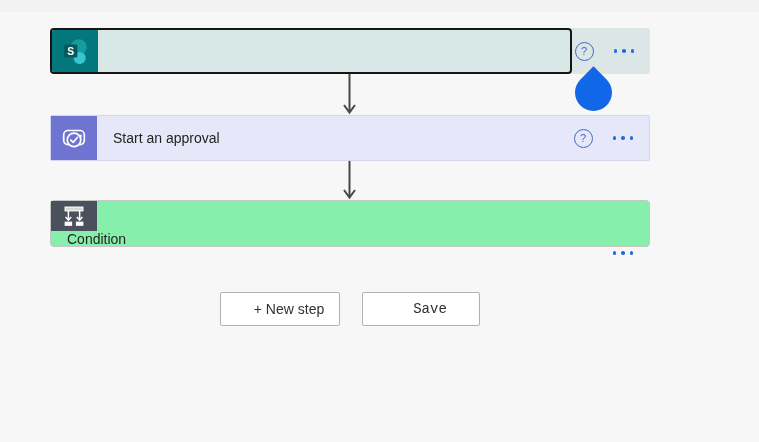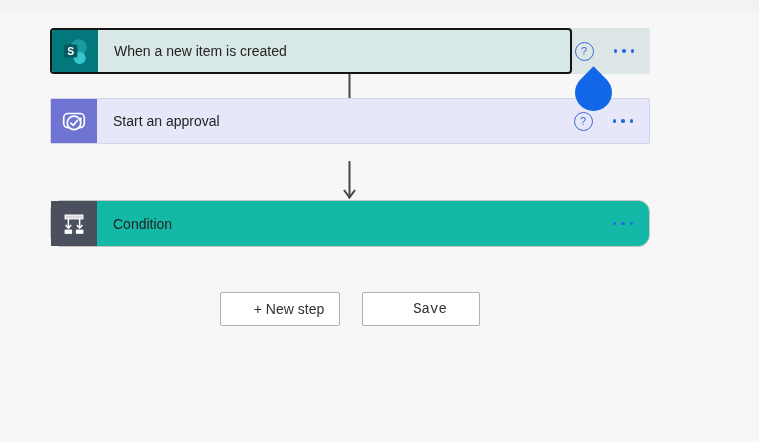--- a/index.html
+++ b/index.html
@@ -10,22 +10,22 @@
   }
   .top-strip{position:absolute;top:0;left:0;width:759px;height:12px;background:#f3f2f2;}
 
   
   .card{position:absolute;left:50px;width:600px;box-sizing:border-box;display:flex;align-items:stretch;}
   .card-trigger{top:28px;height:46px;background:#dce6e7;border-radius:3px;}
   .trigger-main{
     width:522px;flex:none;display:flex;align-items:stretch;box-sizing:border-box;
     border:2px solid #161514;border-radius:4px;overflow:hidden;background:#d8e8e7;
   }
-  .card-approval{top:98px;height:46px;background:#e6e7f9;border:1px solid #d4d4ea;border-radius:2px;}
-  .card-condition{top:200px;height:47px;background:#14b8a6;border:1px solid #c8c6c4;border-radius:12px;}
+  .card-approval{top:115px;height:46px;background:#e6e7f9;border:1px solid #d4d4ea;border-radius:2px;}
+  .card-condition{top:200px;height:47px;background:#86efac;border:1px solid #c8c6c4;border-radius:4px;flex-direction:column;}
 
   .icon-tile{width:46px;flex:none;display:flex;align-items:center;justify-content:center;}
   .tile-sharepoint{background:#03787c;}
   .tile-approvals{background:#6f73d2;}
   .tile-condition{background:#4a515c;}
 
   .card-title{
     flex:1;display:flex;align-items:center;padding-left:16px;
     font-size:14px;color:#252423;white-space:nowrap;
   }
@@ -71,21 +71,20 @@
 <div class="card card-trigger">
   <div class="trigger-main">
     <div class="icon-tile tile-sharepoint">
       <svg width="30" height="30" viewBox="0 0 32 32">
         <circle cx="20" cy="12" r="8.5" fill="#1a9ba1"></circle>
         <circle cx="21" cy="23.5" r="6.5" fill="#37c6d0"></circle>
         <rect x="4.5" y="9" width="14" height="14" rx="1.6" fill="#05585c"></rect>
         <text x="11.5" y="20.5" font-size="11" font-weight="bold" fill="#ffffff" text-anchor="middle" font-family="Liberation Sans, sans-serif">S</text>
       </svg>
     </div>
-    <div class="card-title">When a new item is created</div>
   </div>
   <div class="card-side">
     <div class="help-badge">?</div>
     <div class="dots">
         <i></i>
         <i></i>
         <i></i>
       </div>
   </div>
 </div>

